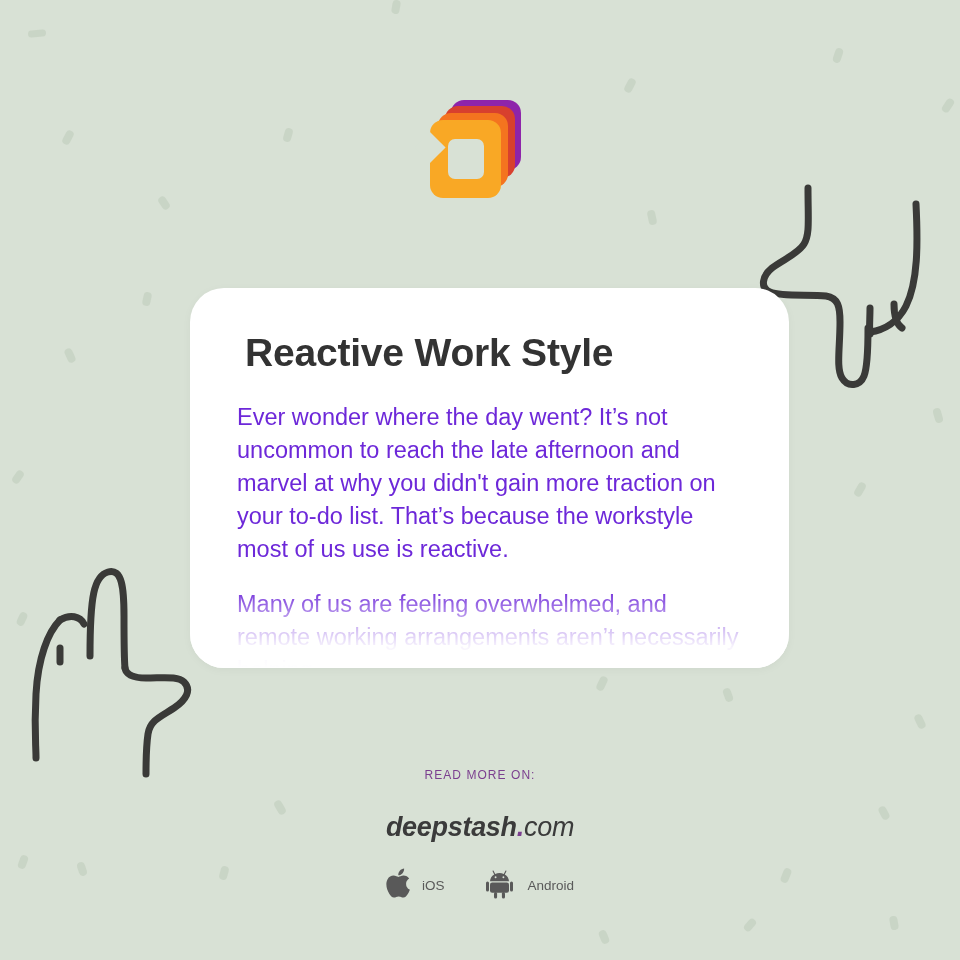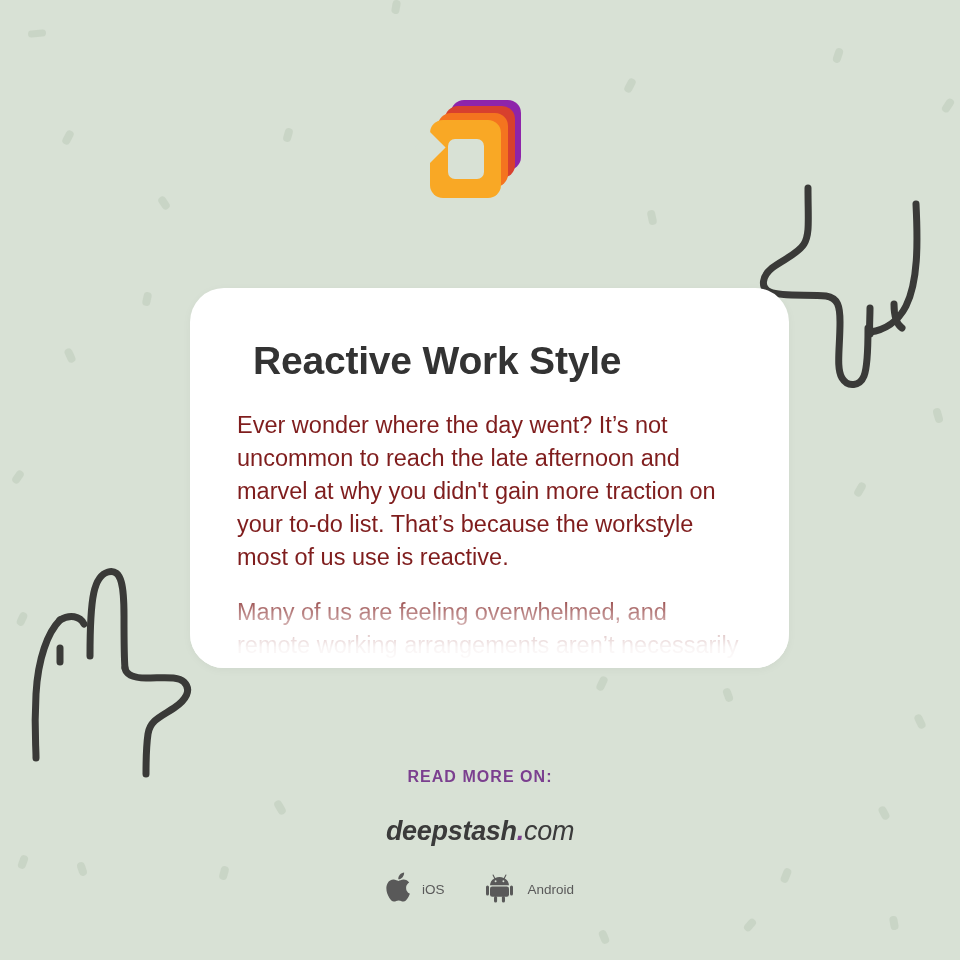--- a/index.html
+++ b/index.html
@@ -90,32 +90,32 @@
     height: 380px;
     background: #ffffff;
     border-radius: 34px;
     overflow: hidden;
     box-shadow: 0 2px 10px rgba(0,0,0,.04);
   }
   .card-inner {
     padding: 36px 46px 0 47px;
   }
   .card-title {
-    margin: 16px;
+    margin: 8px;
     font-size: 39px;
     line-height: 1.1;
     font-weight: bold;
     color: #333333;
     letter-spacing: -0.2px;
   }
   .card-body {
     margin-top: 26px;
     font-size: 23.5px;
     line-height: 33px;
-    color: #7f1d1d;
+    color: #6d28d9;
   }
   .card-body p {
     margin: 0 0 22px 0;
   }
   .card-fade {
     position: absolute;
     left: 0;
     right: 0;
     bottom: 0;
     height: 80px;
@@ -129,22 +129,22 @@
 
   
   .footer {
     position: absolute;
     left: 0;
     right: 0;
     top: 768px;
     text-align: center;
   }
   .read-more {
-    font-size: 16px;
-    font-weight: bold;
+    font-size: 12px;
+    font-weight: normal;
     letter-spacing: 1.05px;
     color: #7B3F8F;
     text-transform: uppercase;
   }
   .brand {
     margin-top: 30px;
     font-size: 27px;
     color: #3b3b3b;
     letter-spacing: -0.3px;
     font-style: italic;

